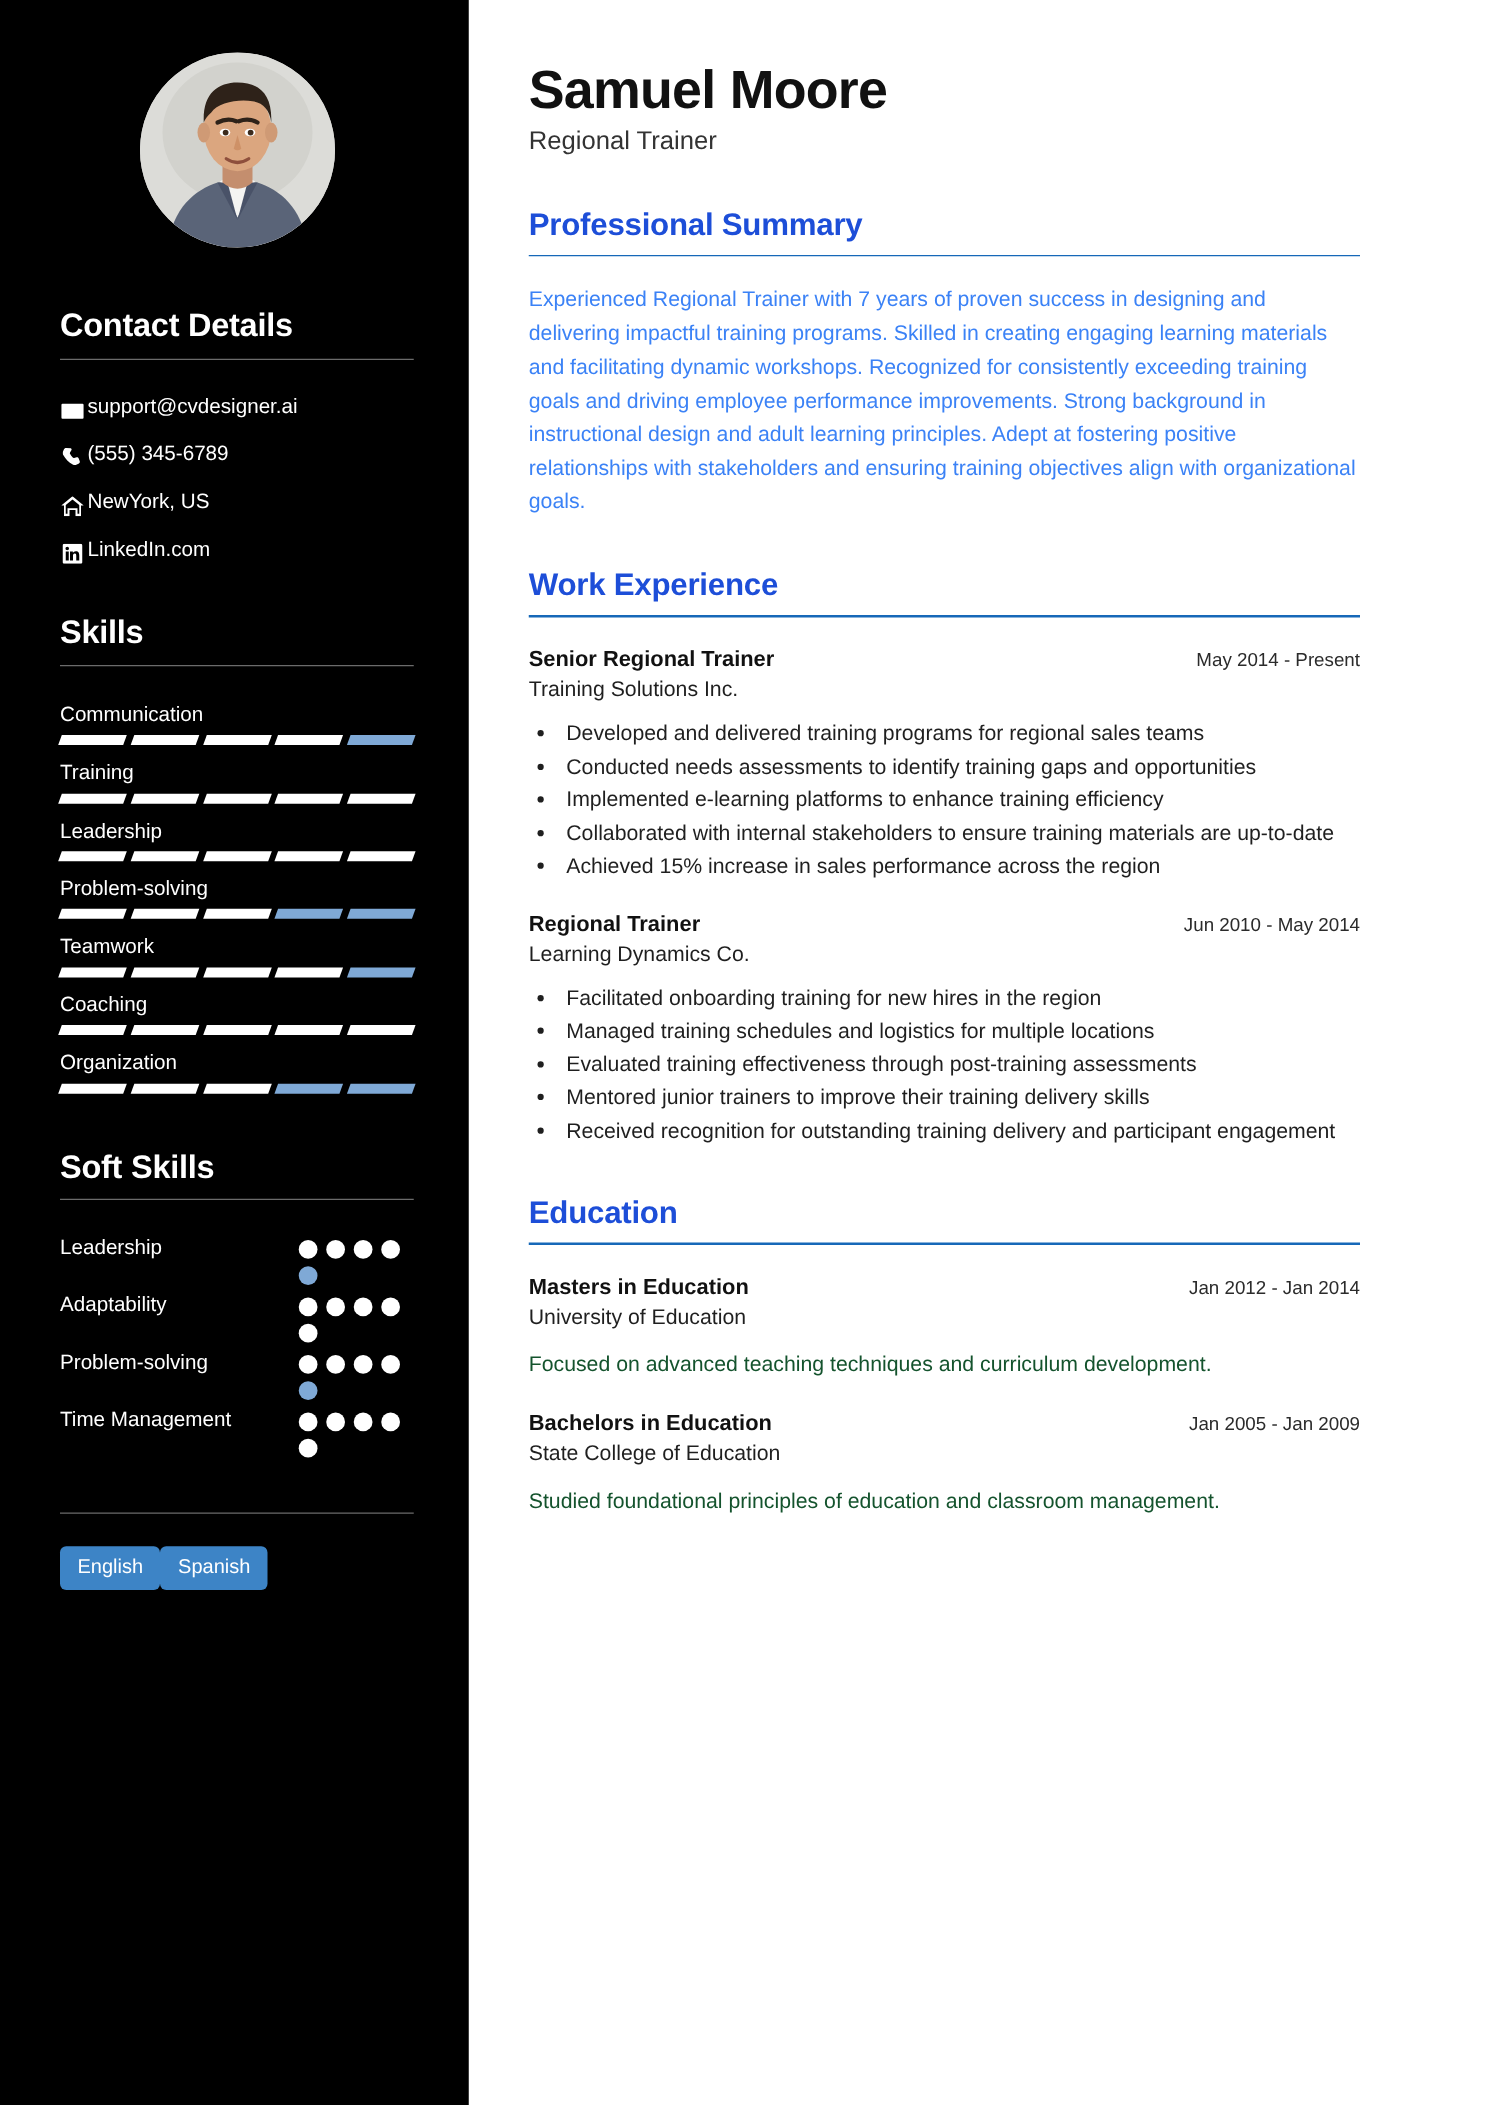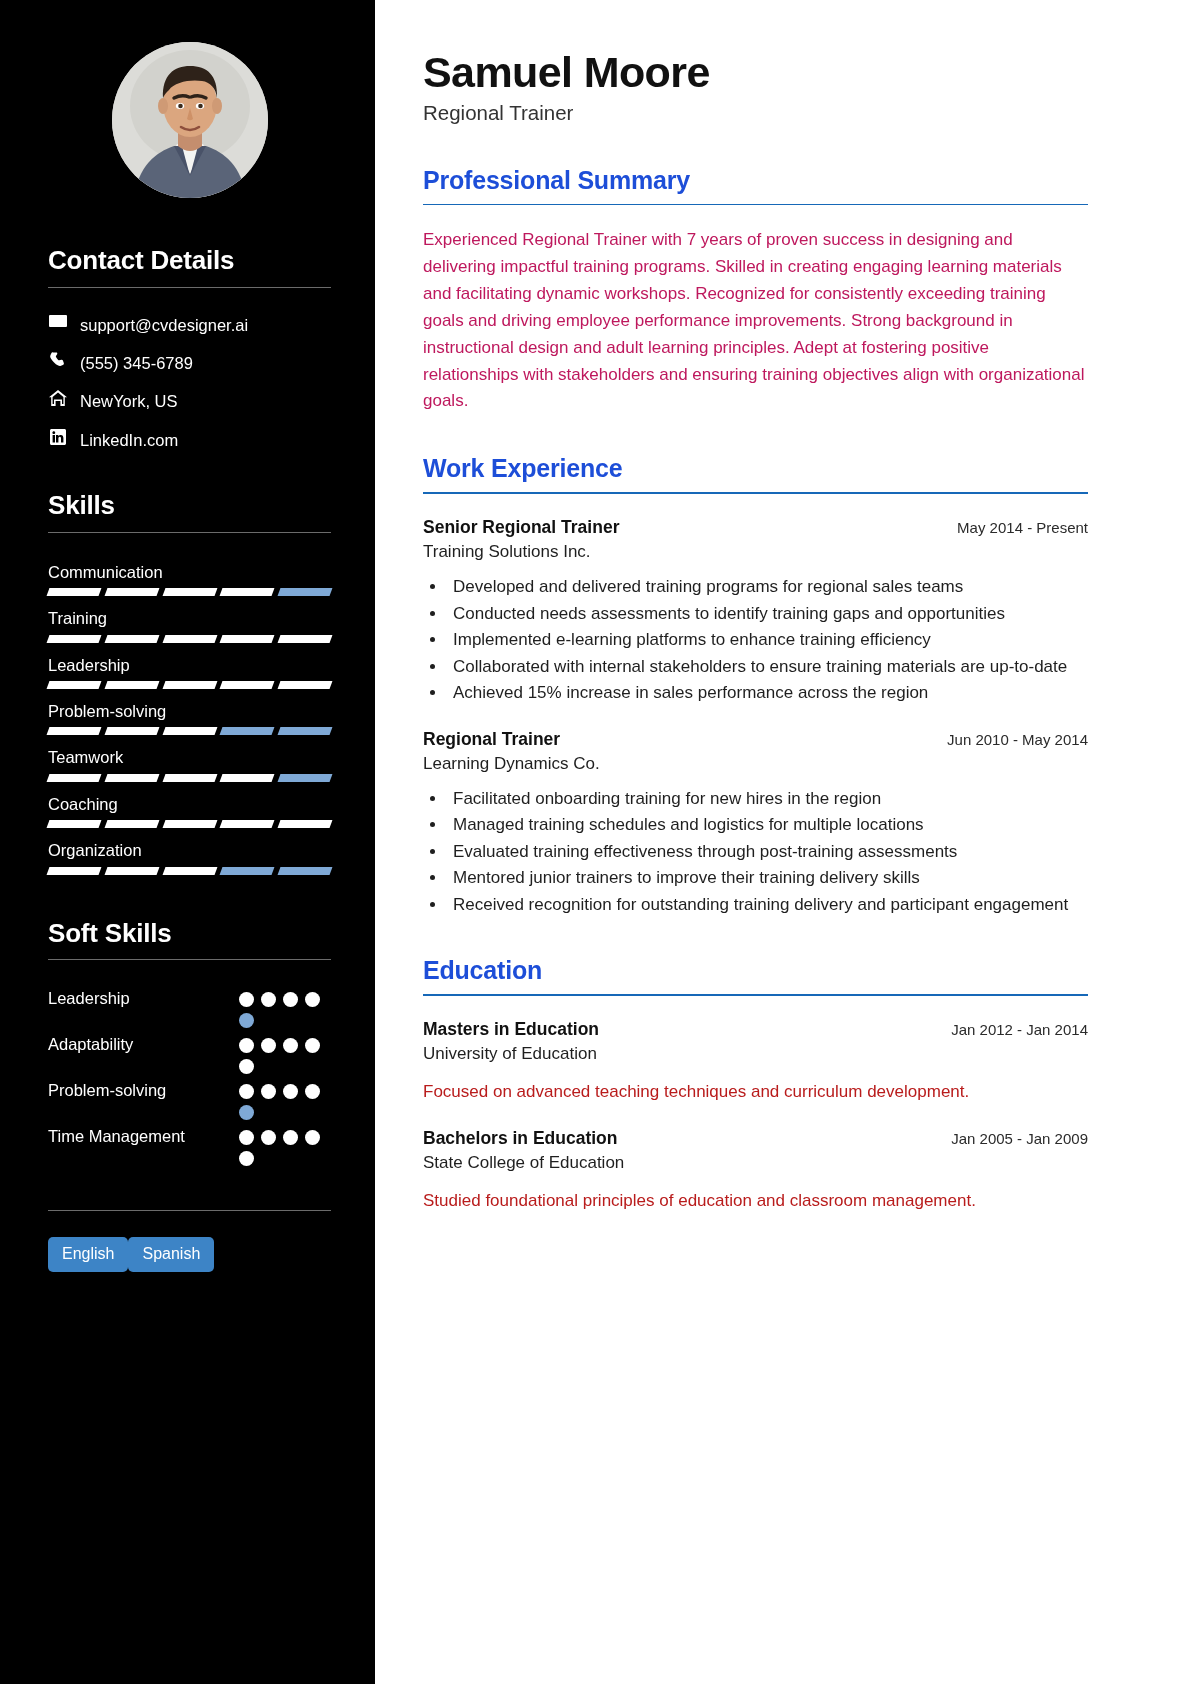--- a/index.html
+++ b/index.html
@@ -56,22 +56,22 @@
   .side-rule {
     height: 1px;
     background: rgba(255,255,255,0.42);
     margin-top: 11px;
     margin-bottom: 26px;
   }
 
   .contact-list { list-style: none; }
   .contact-item {
     display: flex;
-    align-items: flex-start;
-    gap: 13px;
+    align-items: flex-end;
+    gap: 3px;
     margin-bottom: 16px;
     font-size: 16.5px;
     line-height: 1.35;
   }
   .contact-icon {
     width: 19px;
     min-width: 19px;
     display: flex;
     justify-content: center;
     align-items: center;
@@ -181,21 +181,21 @@
   .section-rule {
     height: 1.5px;
     background: #1668b8;
     margin-top: 9px;
     margin-bottom: 22px;
   }
 
   .summary-text {
     font-size: 17px;
     line-height: 1.58;
-    color: #be185d;
+    color: #3b82f6;
   }
 
   .entry { margin-bottom: 22px; }
   .entry:last-child { margin-bottom: 0; }
   .entry-head {
     display: flex;
     justify-content: space-between;
     align-items: baseline;
   }
   .entry-role {
@@ -223,21 +223,21 @@
   .entry-bullets li {
     font-size: 17px;
     line-height: 1.5;
     color: #1f1f1f;
     margin-bottom: 1px;
     padding-left: 6px;
   }
   .entry-desc {
     font-size: 17px;
     line-height: 1.5;
-    color: #b91c1c;
+    color: #14532d;
     margin-top: 12px;
   }
 </style>
 </head>
 <body>
 
 <div class="page">
 
   <aside class="sidebar">
 

